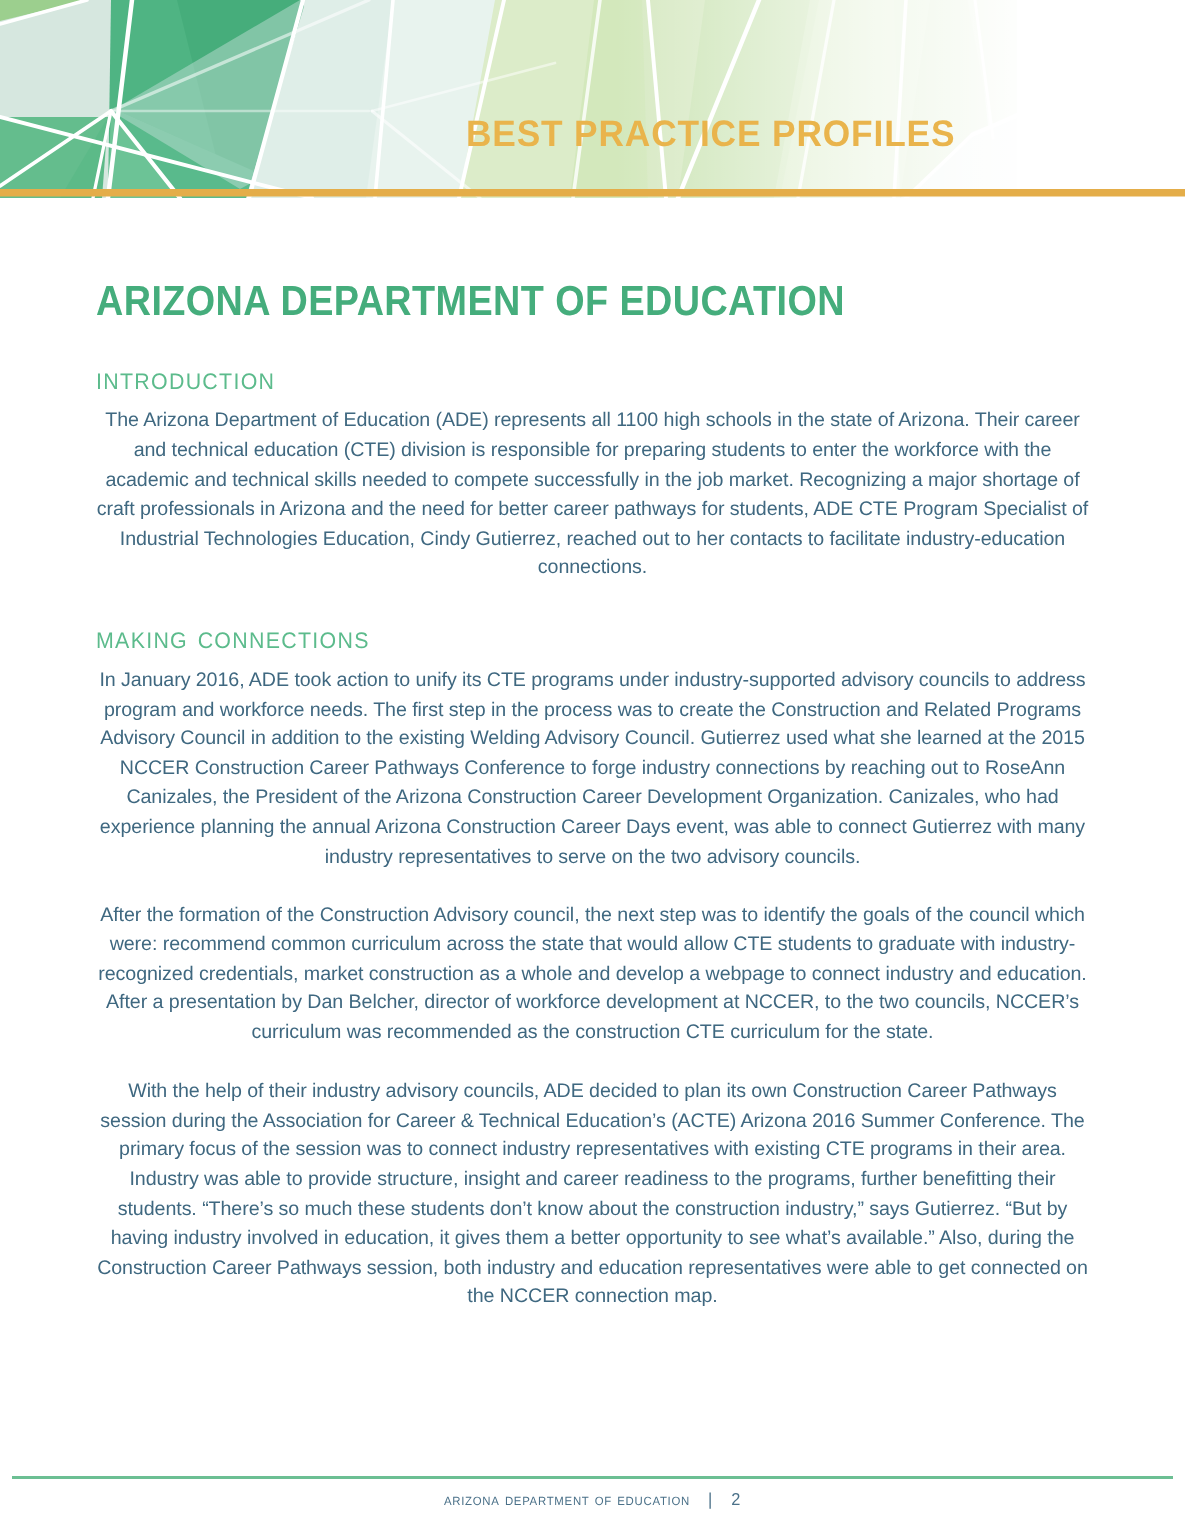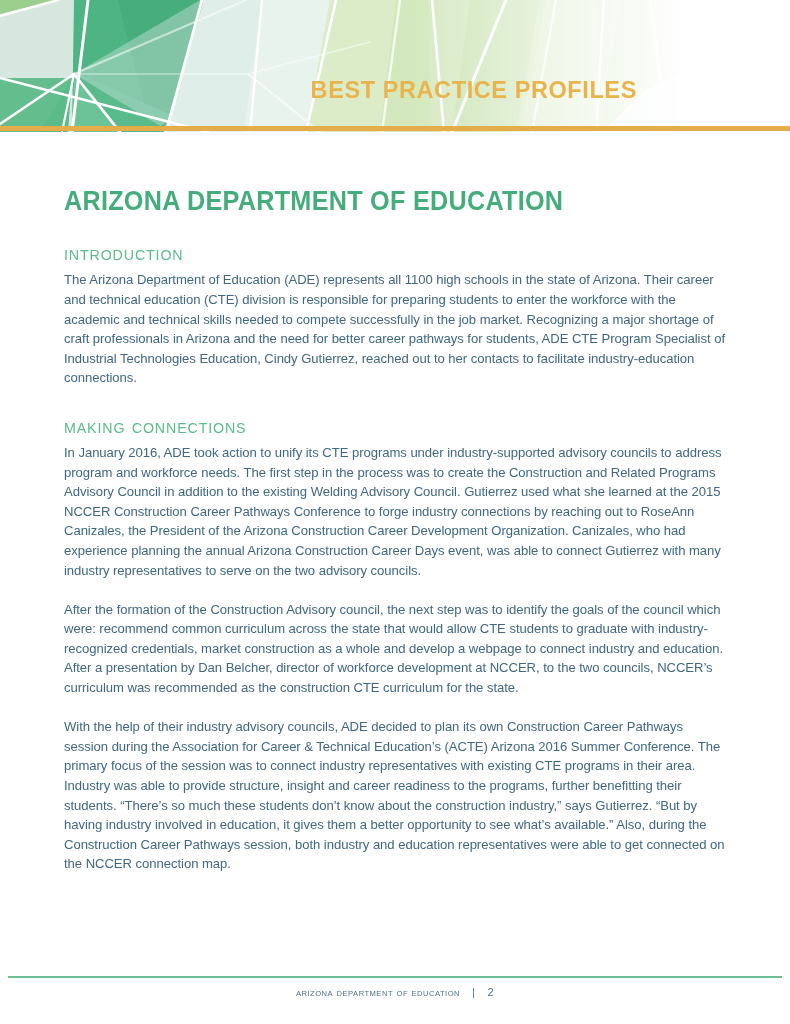--- a/index.html
+++ b/index.html
@@ -85,33 +85,33 @@
     transform-origin: left center;
     white-space: nowrap;
   }
   .section-heading::first-letter { font-size: 1em; }
 
   .body-par {
     margin: 0 0 0 0;
     font-size: 13.1px;
     line-height: 19.6px;
     color: #3f6880;
-    text-align: left;
+    text-align: center;
     letter-spacing: -0.05px;
   }
   .body-par + .body-par { margin-top: 19.6px; }
 
   #intro-body { margin-top: 2px; }
   #mc-body { margin-top: 1px; }
 
   
   #footer {
     position: absolute;
     left: 0;
-    bottom: 8px;
+    bottom: 0;
     width: 664px;
     height: 60px;
   }
   #footer-rule {
     position: absolute;
     left: 8px;
     top: 20px;
     width: 774px;
     height: 1.6px;
     background: #6cbf93;

